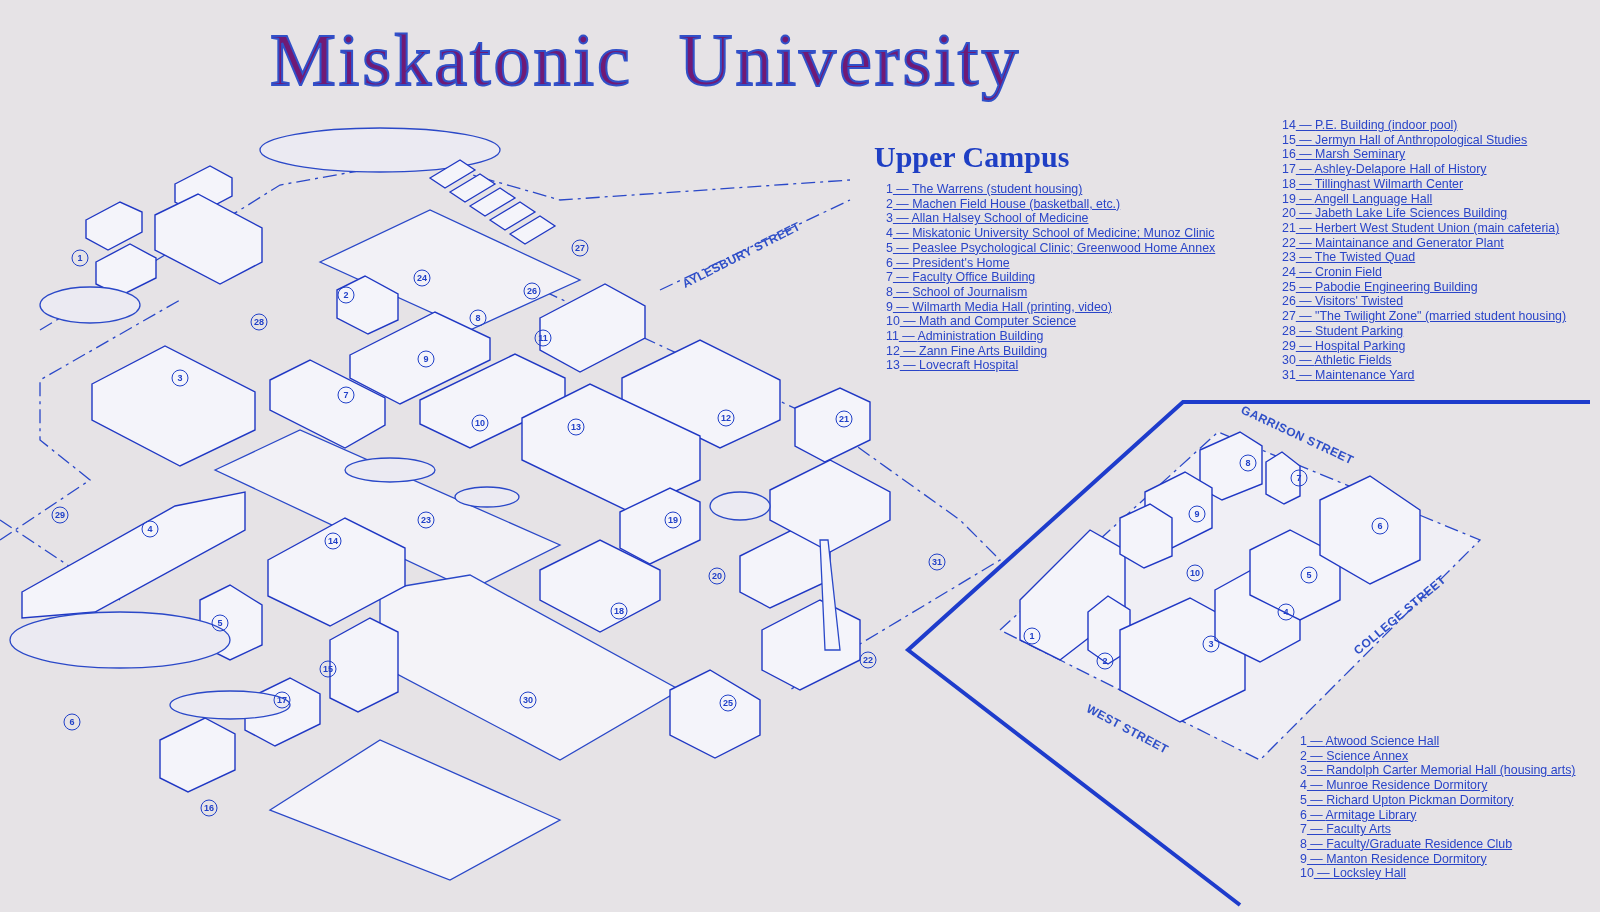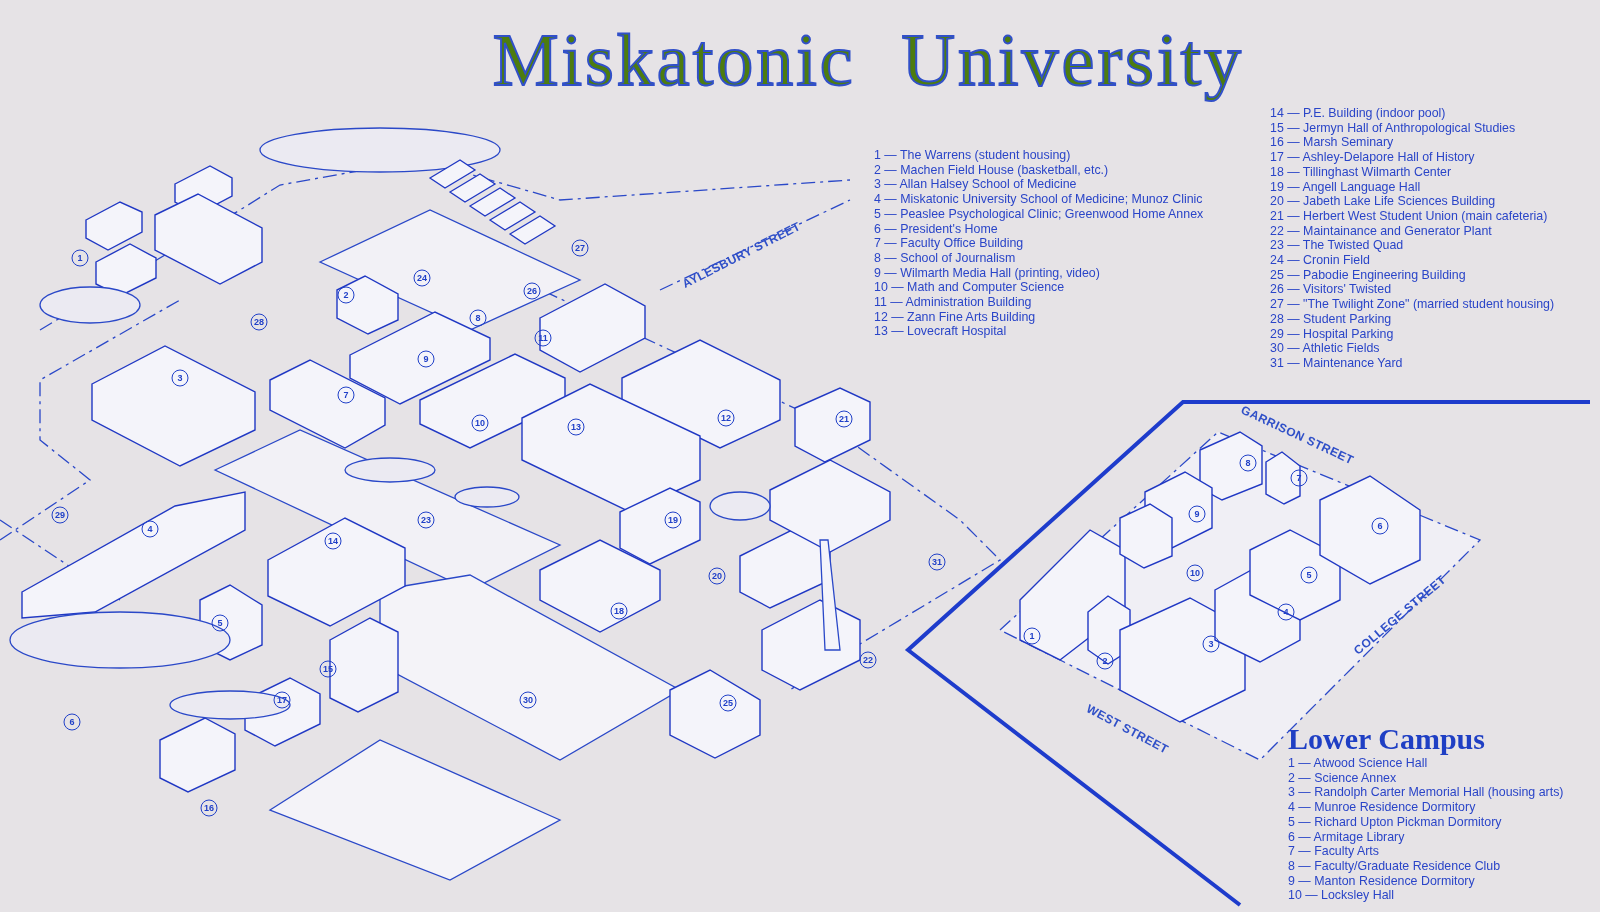--- a/index.html
+++ b/index.html
@@ -5,30 +5,30 @@
   html, body { margin: 0; padding: 0; }
   body {
     width: 1600px; height: 912px; overflow: hidden; position: relative;
     background: #e6e3e6;
     font-family: "Liberation Sans", sans-serif;
     color: #1f3fc4;
   }
   .title {
     position: absolute; left: 270px; top: 18px; width: 1020px; height: 80px;
     font-family: "Liberation Serif", serif; font-size: 74px; letter-spacing: 3px;
-    color: #4d7c0f; -webkit-text-stroke: 2px #3150c9; white-space: nowrap; text-align: right;
+    color: #701a75; -webkit-text-stroke: 2px #3150c9; white-space: nowrap;
   }
   .title span { margin-right: 46px; }
   .map-svg { position: absolute; left: 0; top: 0; }
   .legend { position: absolute; font-family: "Liberation Sans", sans-serif; color: #2a45c8; }
   .legend h2 {
     margin: 0; font-family: "Liberation Serif", serif; font-weight: bold; color: #1f3fc4;
     font-size: 30px; line-height: 34px;
   }
-  .legend ul { list-style: none; margin: 0; padding: 0; }
+  .legend ul { list-style: none; margin: 12px; padding: 0; text-decoration: underline; }
   .legend li { font-size: 12.4px; line-height: 14.7px; white-space: nowrap; }
   .legend li .num { display: inline-block; }
   #upper-legend { left: 874px; top: 140px; }
   #upper-legend ul { margin-top: 8px; }
   #upper-legend-2 { left: 1270px; top: 106px; }
   #lower-legend { left: 1288px; top: 722px; }
   .street { position: absolute; font-size: 12px; font-weight: bold; color: #3050c8; letter-spacing: 0.5px; white-space: nowrap; }
   .marker {
     position: absolute; width: 15px; height: 15px; border: 1.5px solid #2040c8; border-radius: 50%;
     font-size: 9px; line-height: 15px; text-align: center; color: #2040c8; background: transparent;
@@ -165,20 +165,21 @@
     <div class="marker" style="left: 1286px; top: 612px;">4</div>
     <div class="marker" style="left: 1309px; top: 575px;">5</div>
     <div class="marker" style="left: 1380px; top: 526px;">6</div>
     <div class="marker" style="left: 1299px; top: 478px;">7</div>
     <div class="marker" style="left: 1248px; top: 463px;">8</div>
     <div class="marker" style="left: 1197px; top: 514px;">9</div>
     <div class="marker" style="left: 1195px; top: 573px;">10</div>
   </div>
 
 <div class="legend" id="upper-legend">
+  <h2>Upper Campus</h2>
   <ul id="upper-list-1">
       <li><span class="num">1</span><span> — </span><span>The Warrens (student housing)</span></li>
       <li><span class="num">2</span><span> — </span><span>Machen Field House (basketball, etc.)</span></li>
       <li><span class="num">3</span><span> — </span><span>Allan Halsey School of Medicine</span></li>
       <li><span class="num">4</span><span> — </span><span>Miskatonic University School of Medicine; Munoz Clinic</span></li>
       <li><span class="num">5</span><span> — </span><span>Peaslee Psychological Clinic; Greenwood Home Annex</span></li>
       <li><span class="num">6</span><span> — </span><span>President's Home</span></li>
       <li><span class="num">7</span><span> — </span><span>Faculty Office Building</span></li>
       <li><span class="num">8</span><span> — </span><span>School of Journalism</span></li>
       <li><span class="num">9</span><span> — </span><span>Wilmarth Media Hall (printing, video)</span></li>
@@ -205,21 +206,20 @@
       <li><span class="num">26</span><span> — </span><span>Visitors' Twisted</span></li>
       <li><span class="num">27</span><span> — </span><span>"The Twilight Zone" (married student housing)</span></li>
       <li><span class="num">28</span><span> — </span><span>Student Parking</span></li>
       <li><span class="num">29</span><span> — </span><span>Hospital Parking</span></li>
       <li><span class="num">30</span><span> — </span><span>Athletic Fields</span></li>
       <li><span class="num">31</span><span> — </span><span>Maintenance Yard</span></li>
     </ul>
 </div>
 
 <div class="legend" id="lower-legend">
-  <h2>Lower Campus</h2>
   <ul id="lower-list">
       <li><span class="num">1</span><span> — </span><span>Atwood Science Hall</span></li>
       <li><span class="num">2</span><span> — </span><span>Science Annex</span></li>
       <li><span class="num">3</span><span> — </span><span>Randolph Carter Memorial Hall (housing arts)</span></li>
       <li><span class="num">4</span><span> — </span><span>Munroe Residence Dormitory</span></li>
       <li><span class="num">5</span><span> — </span><span>Richard Upton Pickman Dormitory</span></li>
       <li><span class="num">6</span><span> — </span><span>Armitage Library</span></li>
       <li><span class="num">7</span><span> — </span><span>Faculty Arts</span></li>
       <li><span class="num">8</span><span> — </span><span>Faculty/Graduate Residence Club</span></li>
       <li><span class="num">9</span><span> — </span><span>Manton Residence Dormitory</span></li>

